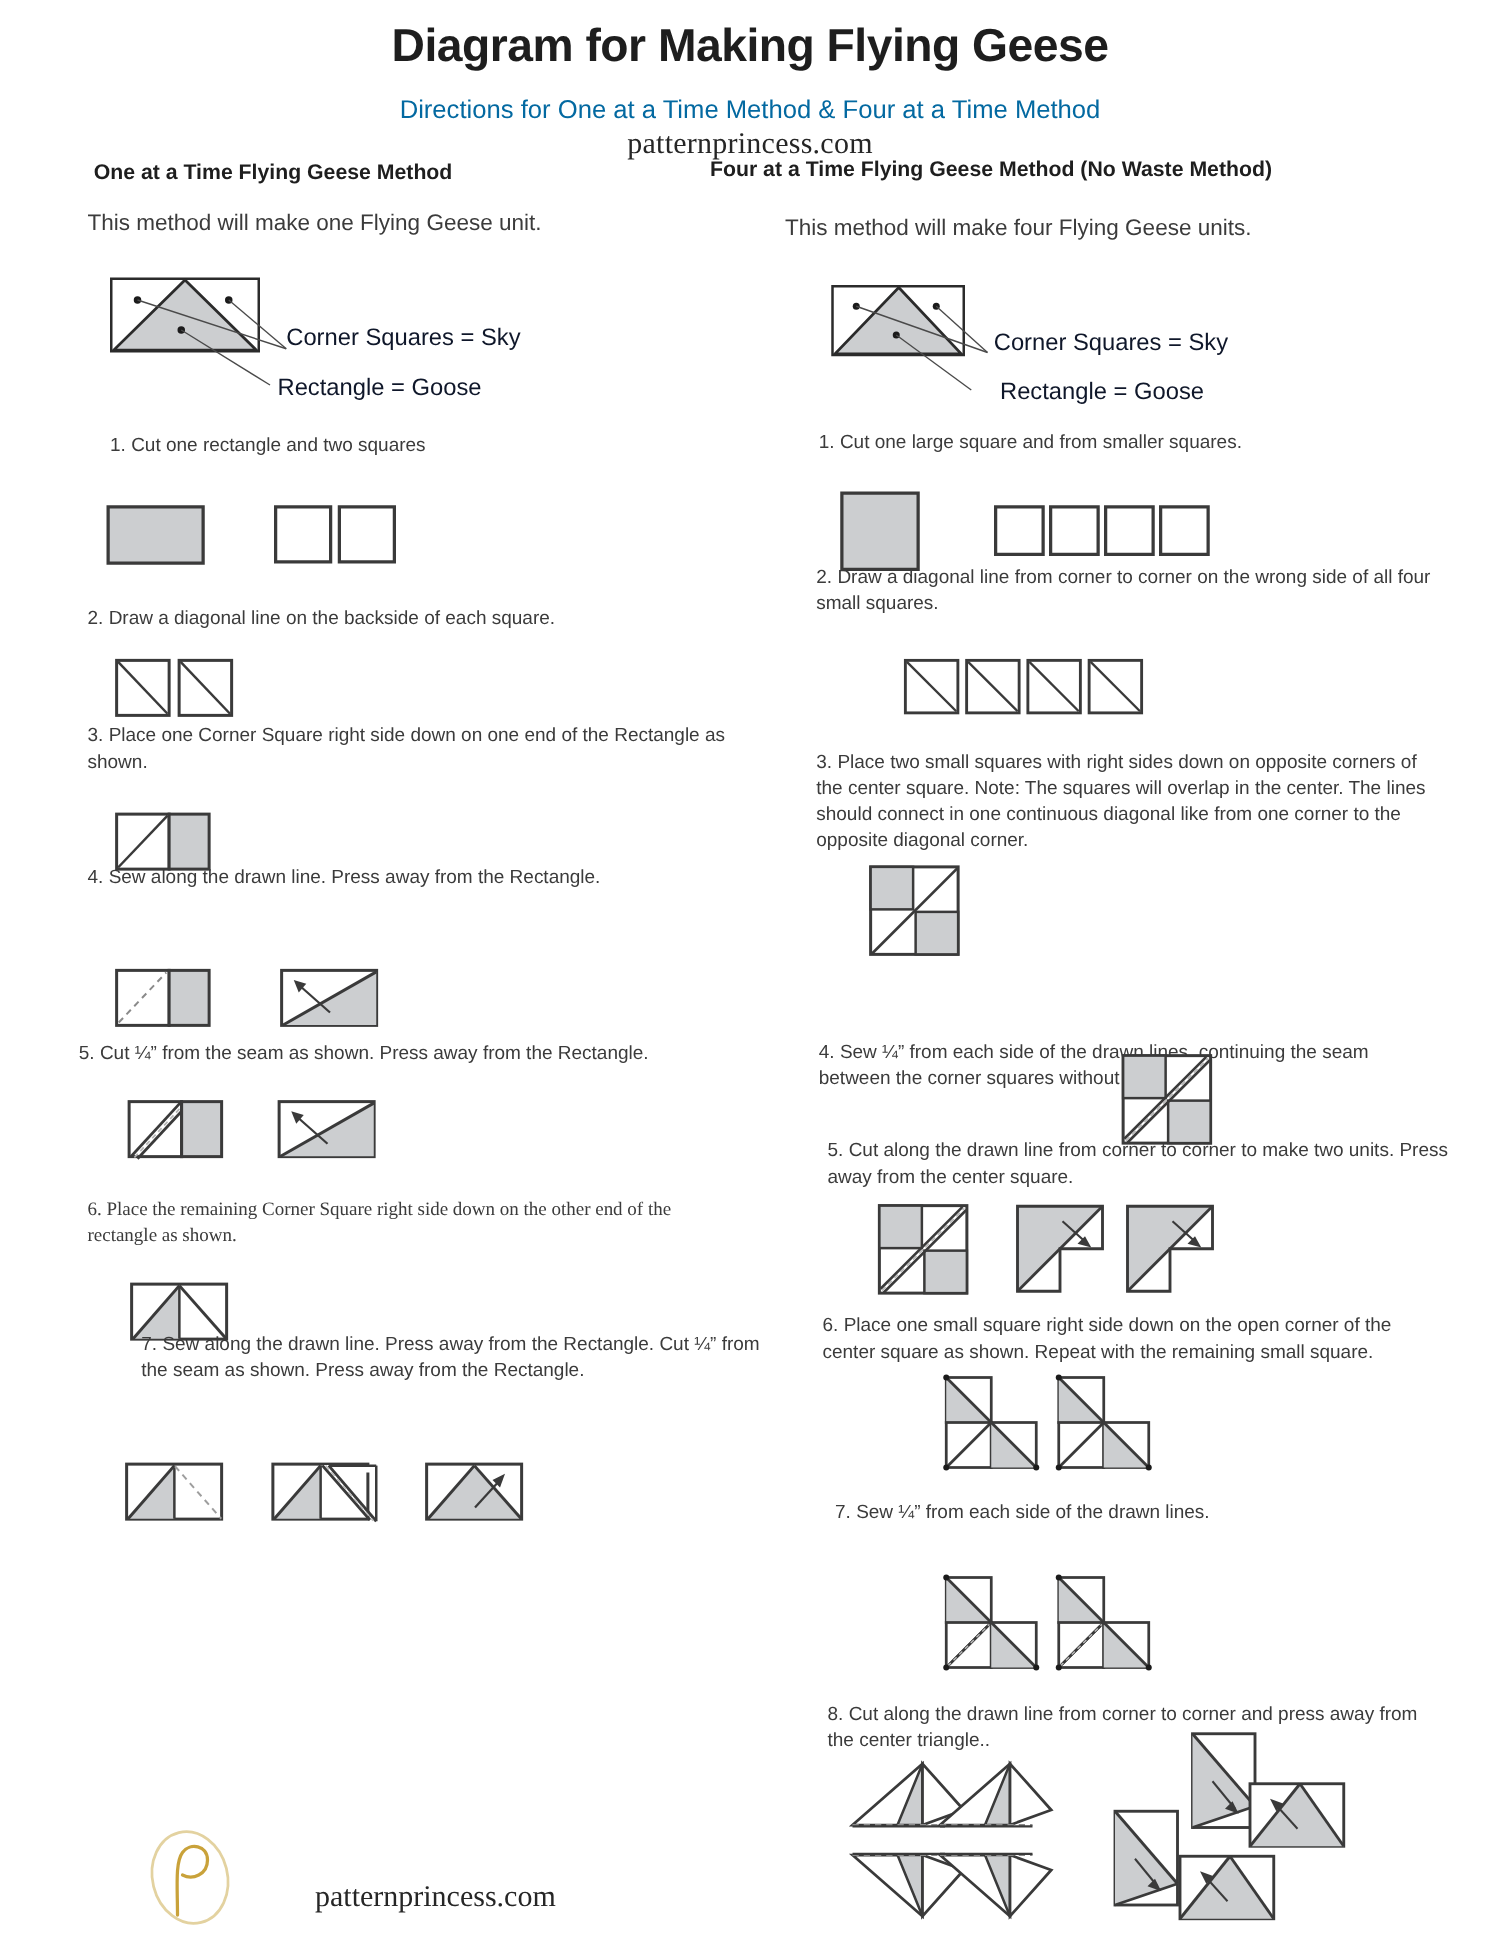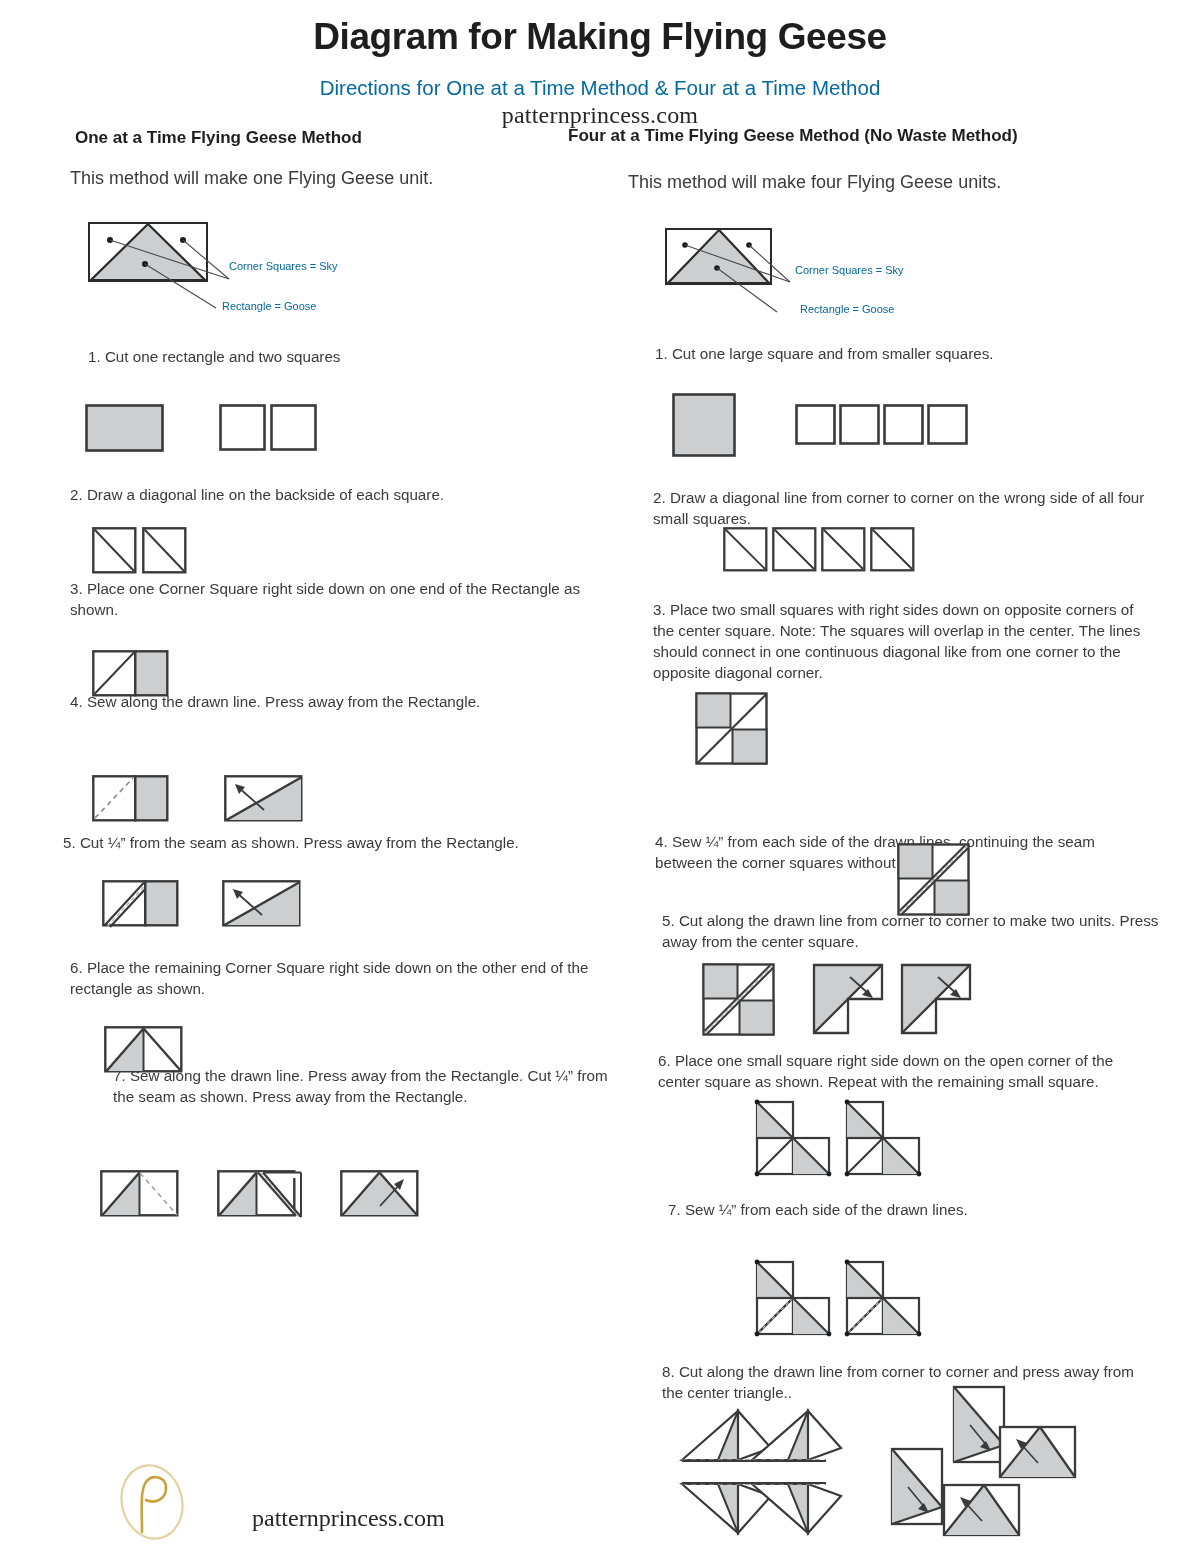--- a/index.html
+++ b/index.html
@@ -58,22 +58,22 @@
 
   
   .step {
     font-size: 15.2px;
     color: #3b3b3b;
     line-height: 1.38;
   }
 
   
   .legend-label {
-    font-size: 11px;
-    color: #0369a1;
+    font-size: 19px;
+    color: #0f172a;
   }
 
   
   #footer-site {
     top: 1505px; left: 252px;
     font-size: 24px;
     font-family: "Liberation Serif", serif;
     color: #262626;
   }
 
@@ -176,21 +176,21 @@
     <g transform="translate(120,0)">
       <rect x="1.3" y="1.3" width="76" height="44" fill="#ffffff" stroke="#3a3a3a" stroke-width="2.4"></rect>
       <polygon points="2.5,45 77,45 77,2.5" fill="#ccced0" stroke="none"></polygon>
       <line x1="2.5" y1="45" x2="77" y2="2.5" stroke="#3a3a3a" stroke-width="2.4"></line>
       <line x1="40" y1="35" x2="14" y2="12" stroke="#3a3a3a" stroke-width="1.8"></line>
       <polygon points="11,9 21,12 15,19" fill="#3a3a3a"></polygon>
     </g>
   </svg>
 </div>
 
-<div class="abs step" style="top:958px; left:70px; width:520px;">
+<div class="abs step" style="top:958px; left:70px; width:520px;font-family:Liberation Serif, serif;">
   <span>6.</span>
   <span>Place the remaining Corner Square right side down on the other end of the rectangle as shown.</span>
 </div>
 <div class="abs" style="top:1026px; left:104px;">
   <svg width="120" height="50" viewBox="0 0 120 50">
     <rect x="1.3" y="1.3" width="76" height="44" fill="#ffffff" stroke="#3a3a3a" stroke-width="2.4"></rect>
     <polygon points="2.5,45 39.5,2.5 39.5,45" fill="#ccced0" stroke="none"></polygon>
     <line x1="2.5" y1="45" x2="39.5" y2="2.5" stroke="#3a3a3a" stroke-width="2.4"></line>
     <line x1="39.5" y1="2.5" x2="77" y2="45" stroke="#3a3a3a" stroke-width="2.4"></line>
     <line x1="39.5" y1="2.5" x2="39.5" y2="45" stroke="#3a3a3a" stroke-width="2"></line>
@@ -261,21 +261,21 @@
 <div class="abs" style="top:393px; left:672px;">
   <svg width="300" height="66" viewBox="0 0 300 66">
     <rect x="1.5" y="1.5" width="61" height="61" fill="#ccced0" stroke="#3a3a3a" stroke-width="2.6"></rect>
     <rect x="124.5" y="12.5" width="38" height="38" fill="#ffffff" stroke="#3a3a3a" stroke-width="2.6"></rect>
     <rect x="168.5" y="12.5" width="38" height="38" fill="#ffffff" stroke="#3a3a3a" stroke-width="2.6"></rect>
     <rect x="212.5" y="12.5" width="38" height="38" fill="#ffffff" stroke="#3a3a3a" stroke-width="2.6"></rect>
     <rect x="256.5" y="12.5" width="38" height="38" fill="#ffffff" stroke="#3a3a3a" stroke-width="2.6"></rect>
   </svg>
 </div>
 
-<div class="abs step" style="top:488px; left:653px; width:503px;">
+<div class="abs step" style="top:452px; left:653px; width:503px;">
   <span>2.</span>
   <span>Draw a diagonal line from corner to corner on the wrong side of all four small squares.</span>
 </div>
 <div class="abs" style="top:527px; left:723px;">
   <svg width="200" height="48" viewBox="0 0 200 48">
     <g>
       <rect x="1.3" y="1.3" width="42" height="42" fill="#ffffff" stroke="#3a3a3a" stroke-width="2.3"></rect>
       <line x1="2.5" y1="2.5" x2="42" y2="42" stroke="#3a3a3a" stroke-width="1.9"></line>
     </g>
     <g transform="translate(49,0)">

